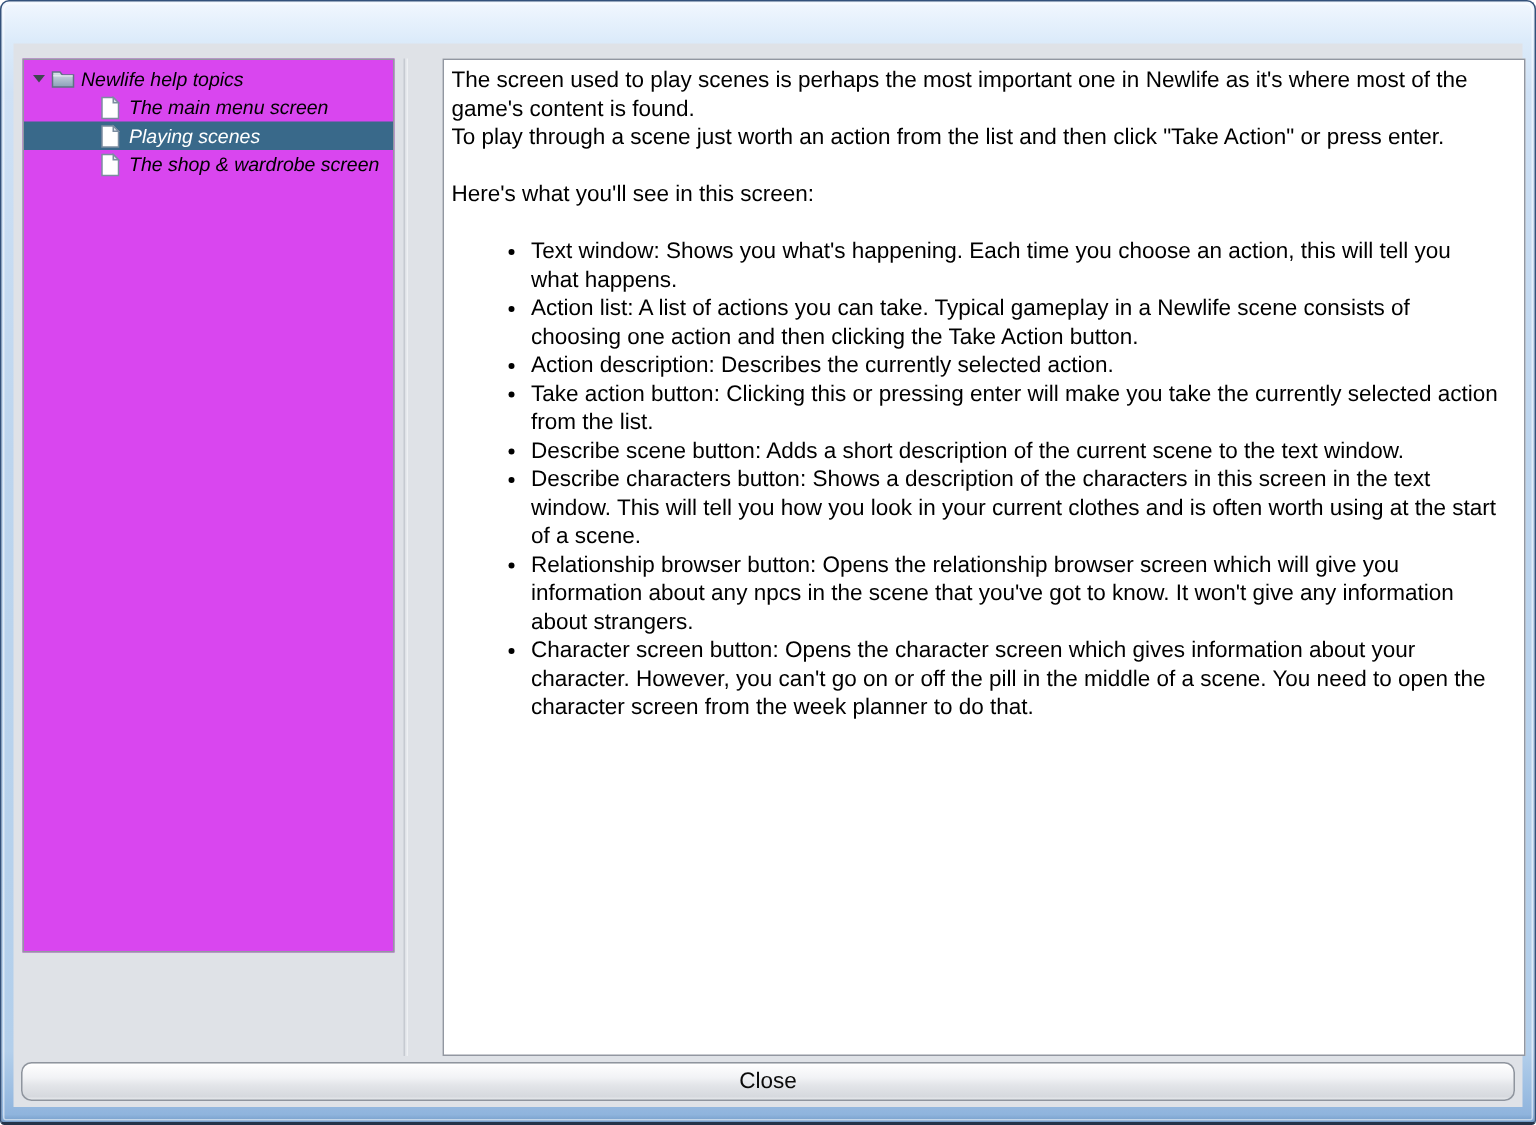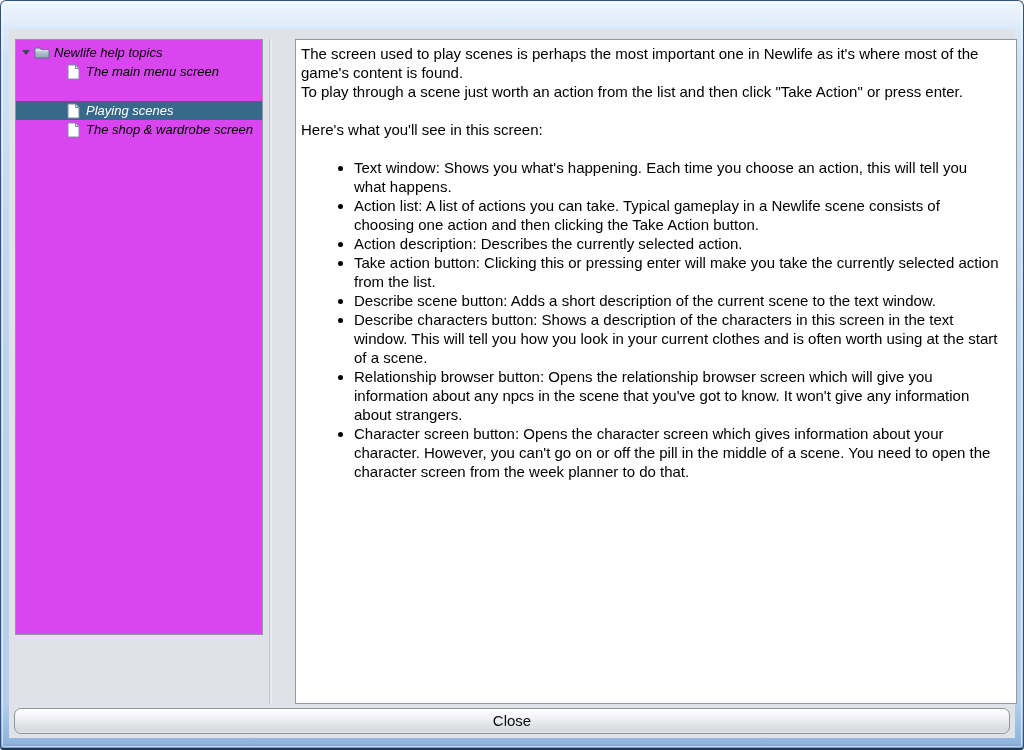--- a/index.html
+++ b/index.html
@@ -49,21 +49,21 @@
   .text-panel { position:absolute; left:270px; top:10px; width:722px; height:665px;
                 background:#fff; border:1px solid #9297a1; overflow:hidden;margin-left:16px; }
 
   .divider { position:absolute; left:254px; top:10px; width:16px; height:665px; }
   .divider .grip-a { position:absolute; left:6px; top:0; width:1px; height:100%; background:#c6cad1; }
   .divider .grip-b { position:absolute; left:8px; top:0; width:1px; height:100%; background:#eef0f3; }
 
   
   .tree { padding-top:3px; font-size:13px; color:#000; }
   .tree-row { position:relative; height:19px; line-height:19px; white-space:nowrap; cursor:default; }
-  .tree-row.selected { background:#39698a; color:#fff;margin-top:20px; }
+  .tree-row.selected { background:#39698a; color:#fff; }
   .tw-arrow { position:absolute; top:7px; width:0; height:0;
               border-left:4px solid transparent; border-right:4px solid transparent;
               border-top:5px solid #3f4650; }
   .lvl0 .tw-arrow { left:6px; }
   .lvl1 .tw-arrow { left:24px; }
   .tw-icon { position:absolute; top:2px; }
   .lvl0 .tw-icon { left:18px; }
   .lvl1 .tw-icon { left:37px; }
   .lvl2 .tw-icon { left:51px; }
   .lvl0 .tw-lbl { padding-left:38px; }

